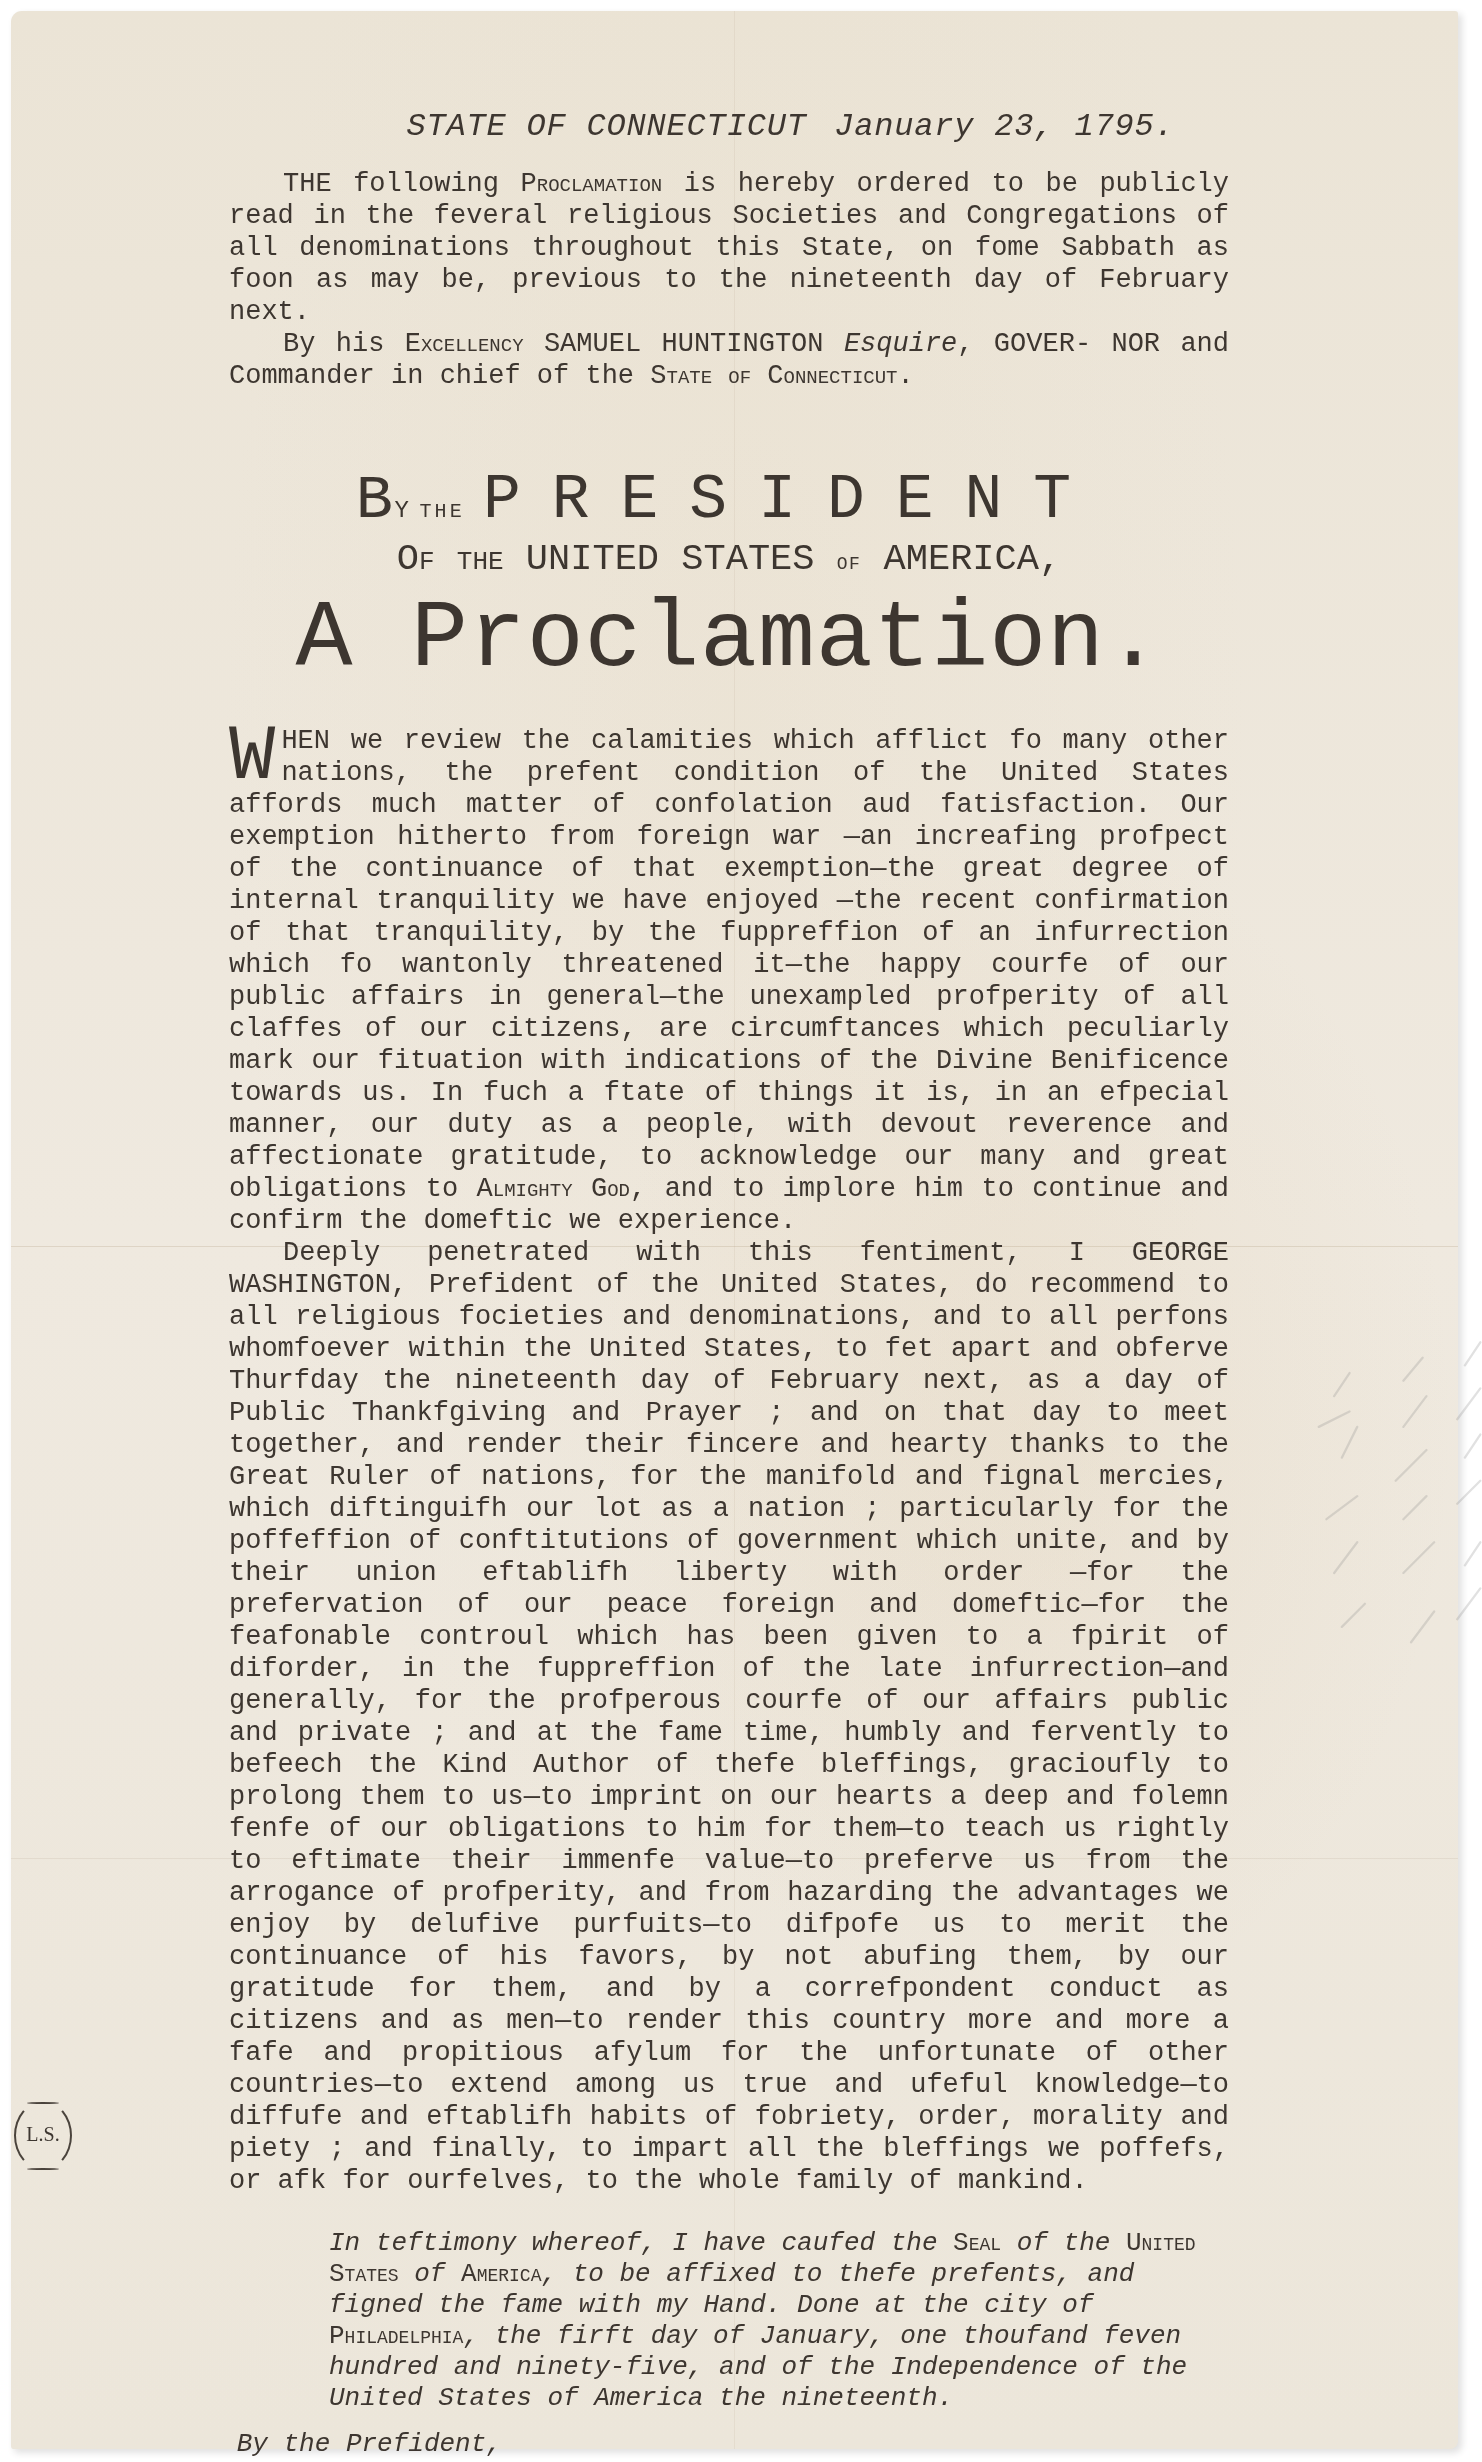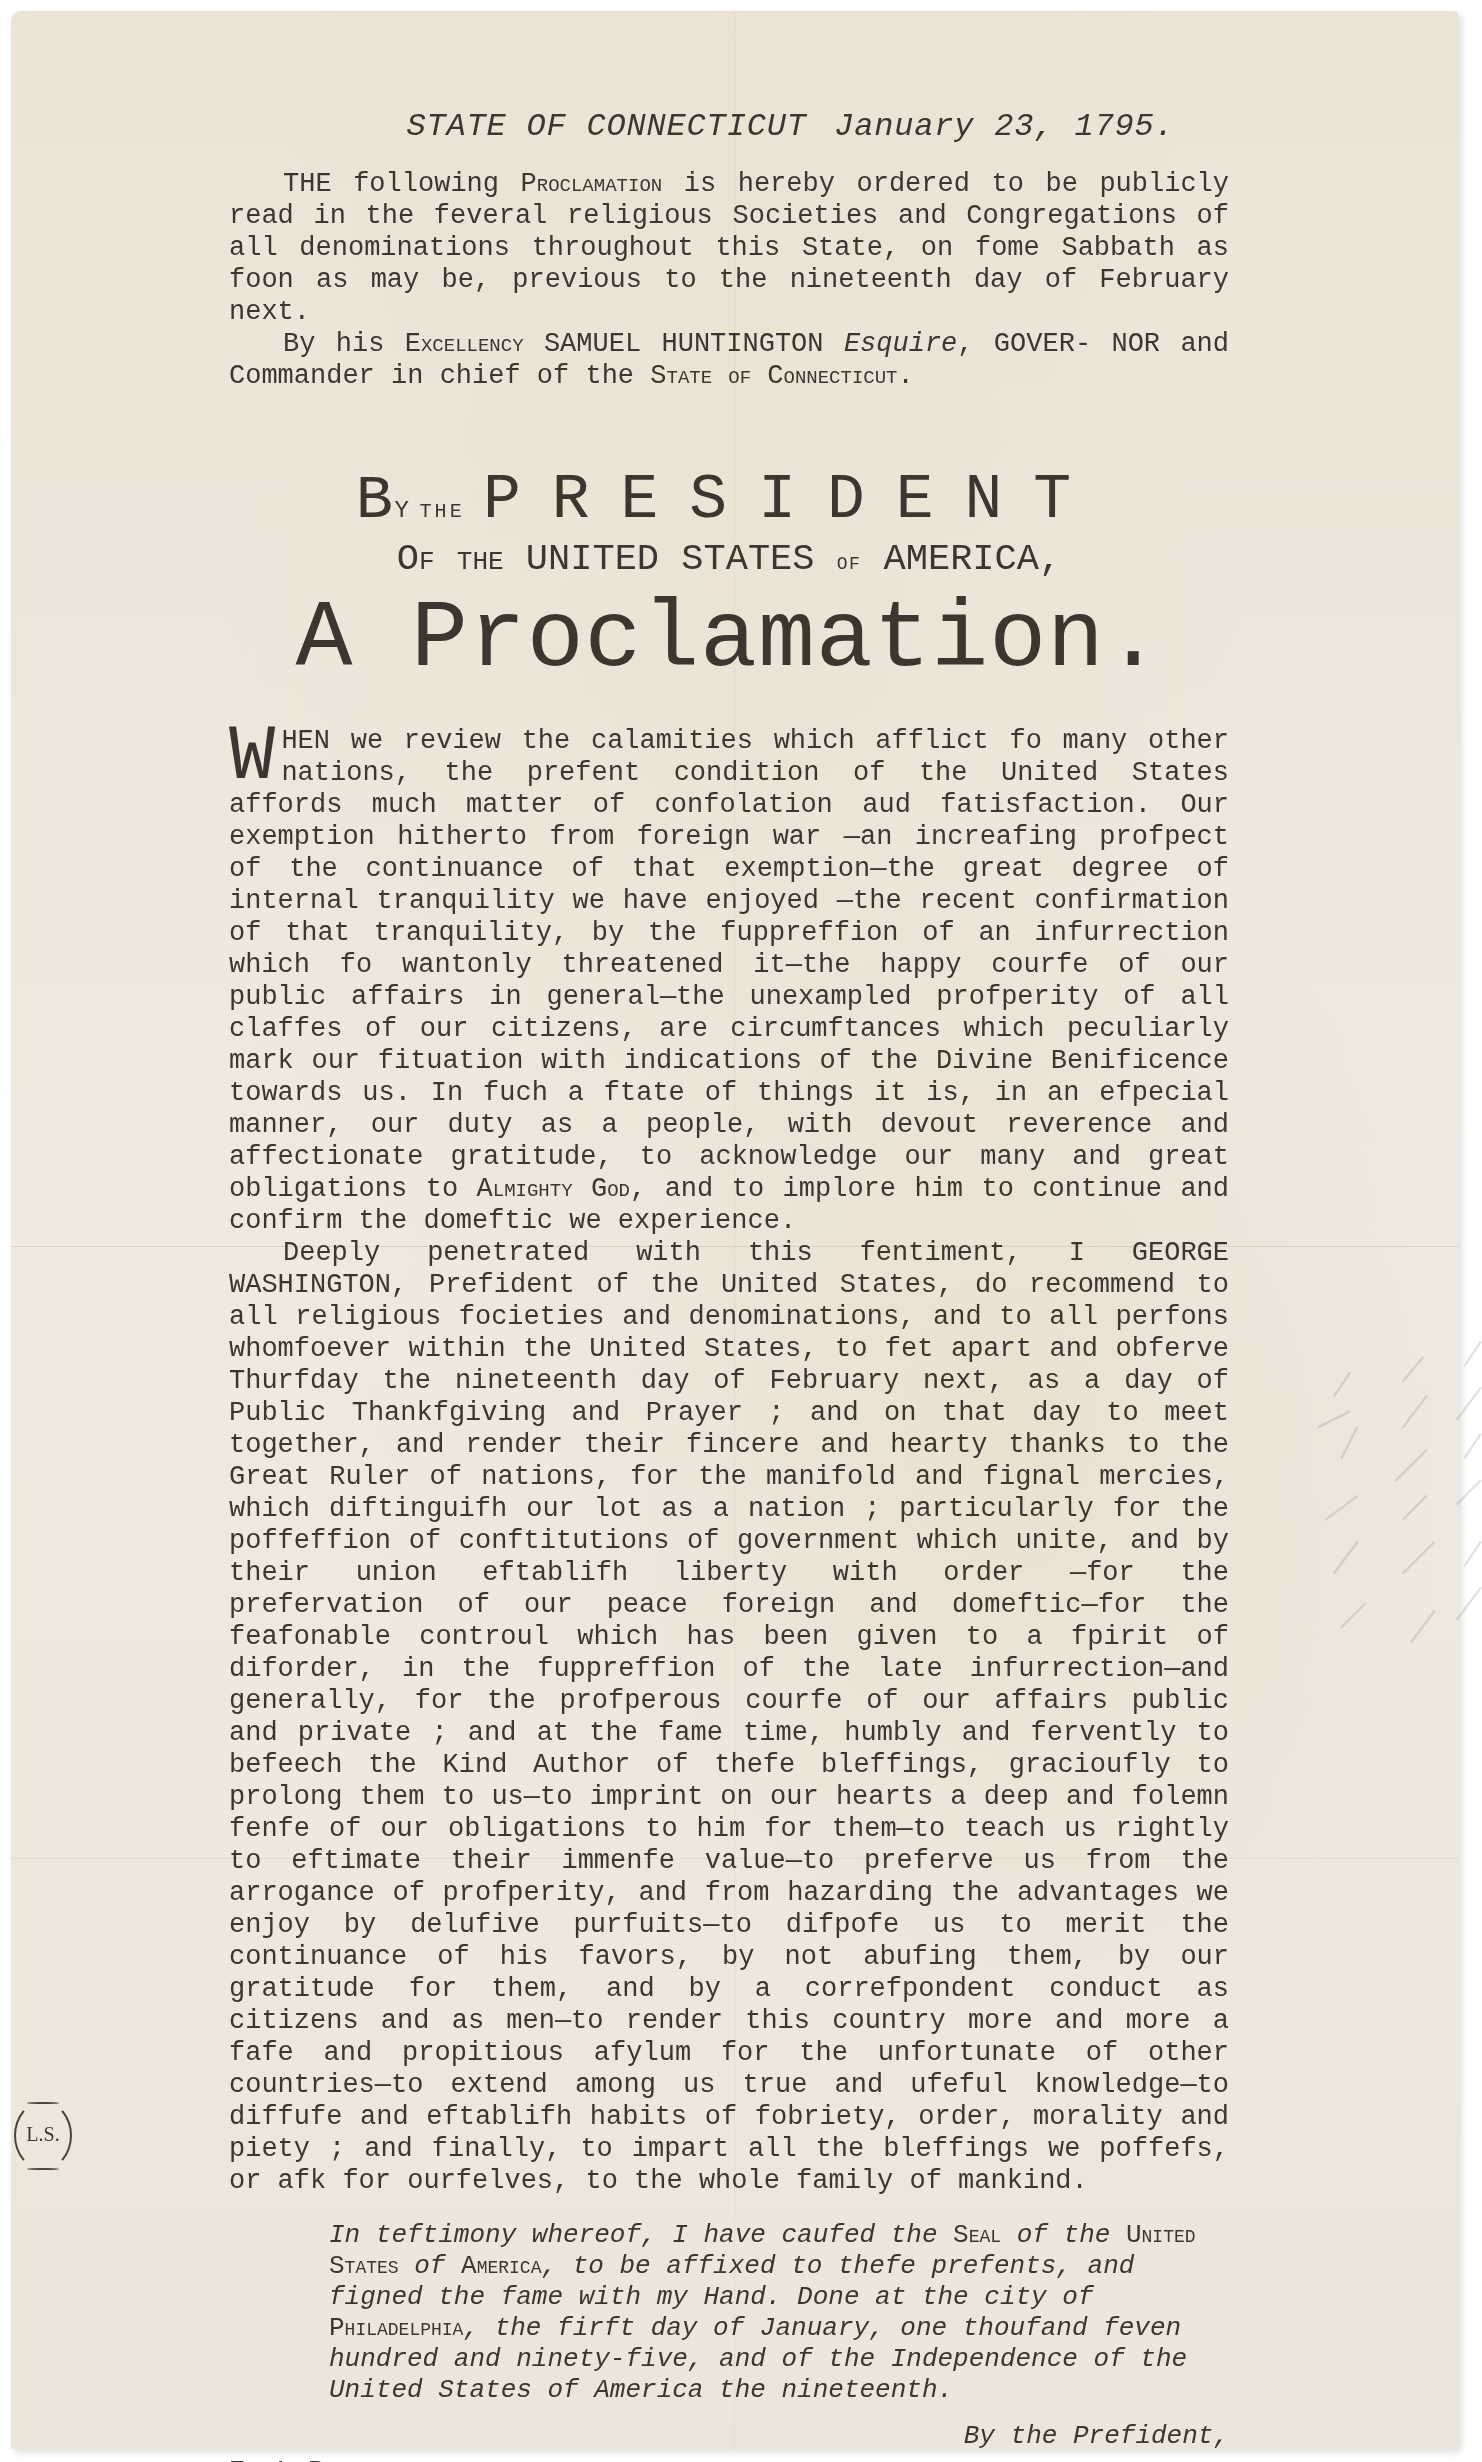--- a/index.html
+++ b/index.html
@@ -106,21 +106,21 @@
   }
   .drop-w {
     float: left;
     font-size: 77px;
     line-height: 60px;
     margin: 3.1px 6.2px 0 0;
     letter-spacing: 0;
   }
 
   .testimony {
-    margin-top: 23px;
+    margin-top: 31px;
     margin-left: 100px;
     font-style: italic;
     font-size: 26px;
     line-height: 31px;
     position: relative;
   }
   .testimony .upright { font-style: normal; font-variant: small-caps; }
 
   .seal {
     position: absolute;
@@ -167,21 +167,20 @@
     margin-right: 15.4px;
     letter-spacing: 1.5px;
   }
   .signature sup { font-size: 15.4px; }
 
   .by-president {
     margin-top: 15.4px;
     margin-left: 7.7px;
     font-style: italic;
     font-size: 26px;
-    text-align: right;
   }
   .randolph {
     margin-top: 6.2px;
     font-size: 27px;
     font-variant: small-caps;
     letter-spacing: 1.5px;
   }
 </style>
 </head>
 <body>

